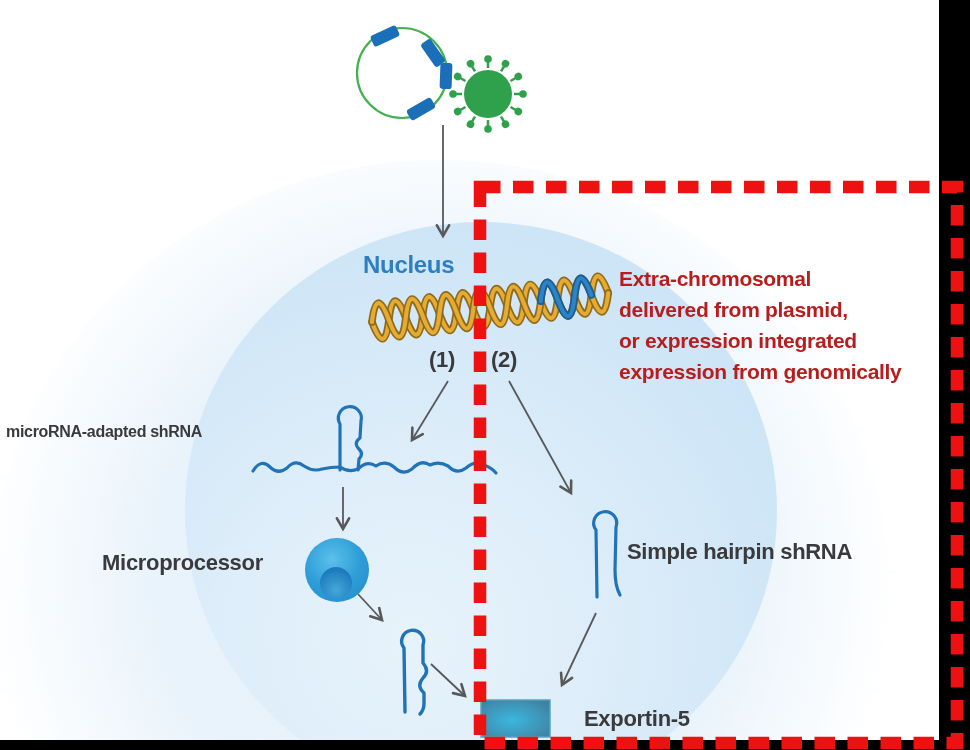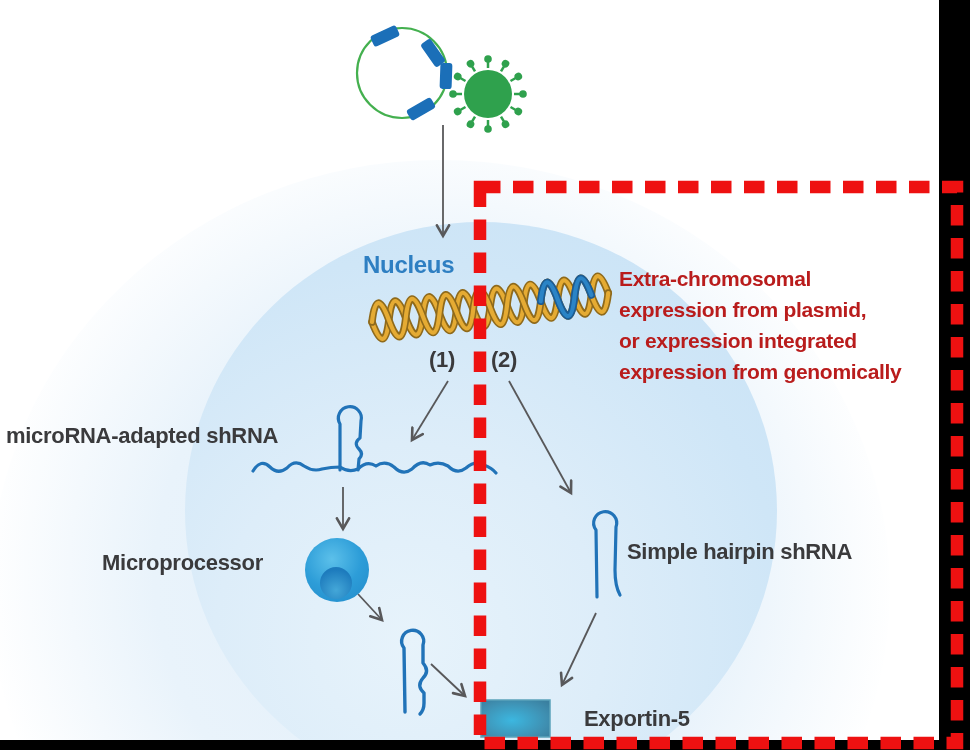--- a/index.html
+++ b/index.html
@@ -14,42 +14,42 @@
   }
   .nucleus{
     position:absolute;left:185px;top:222px;width:592px;height:578px;border-radius:50%;
     background:radial-gradient(circle at 38% 72%, #e7f3fb 0%, #ddedf9 35%, #cfe6f7 68%, #c8e2f6 100%);
   }
   .lbl{position:absolute;white-space:nowrap;font-weight:bold;letter-spacing:-0.3px;}
   .lbl-nucleus{left:363px;top:251px;font-size:24px;color:#2e7fc2;}
   .lbl-path{font-size:22px;color:#3a3a3c;}
   .note{position:absolute;left:619px;top:263px;width:345px;font-size:21px;font-weight:bold;
         line-height:31px;color:#b91c1c;letter-spacing:-0.3px;}
-  .lbl-mir{left:6px;top:423px;font-size:22px;}
+  .lbl-mir{left:6px;top:423px;font-size:16px;}
   .lbl-microproc{position:absolute;left:80px;top:548px;width:205px;text-align:center;
         font-size:22px;font-weight:bold;line-height:30px;letter-spacing:-0.3px;}
   .lbl-simple{left:627px;top:539px;font-size:22px;}
   .lbl-exportin{left:584px;top:706px;font-size:22px;}
   svg.overlay{position:absolute;left:0;top:0;pointer-events:none;}
 </style>
 </head>
 <body>
 
 <div id="stage">
 
   <div class="glow"></div>
   <div class="nucleus"></div>
 
   <div class="lbl lbl-nucleus">Nucleus</div>
   <div class="lbl lbl-path" style="left:429px;top:347px;">(1)</div>
   <div class="lbl lbl-path" style="left:491px;top:347px;">(2)</div>
 
   <div class="note">
     <div>Extra-chromosomal</div>
-    <div>expression from plasmid,</div>
+    <div>delivered from plasmid,</div>
     <div>or expression integrated</div>
     <div>expression from genomically</div>
   </div>
 
   <div class="lbl lbl-mir">microRNA-adapted shRNA</div>
 
   <div class="lbl-microproc">
     <div>Microprocessor</div>
   </div>
 

